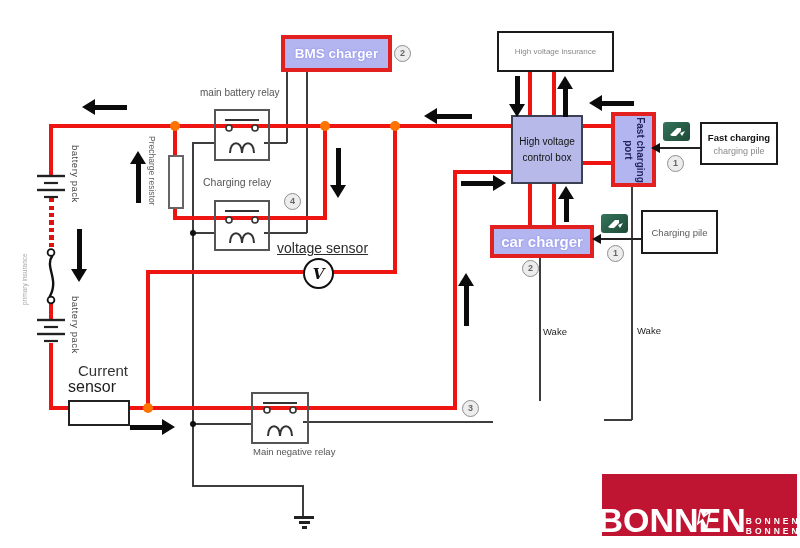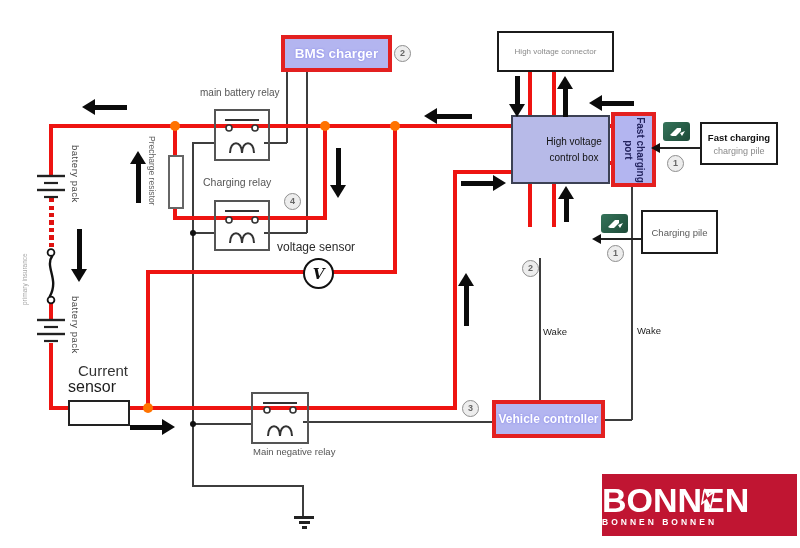--- a/index.html
+++ b/index.html
@@ -45,21 +45,21 @@
   .sline{position:absolute;height:1.6px;background:#222;z-index:6;}
   .shead-l{position:absolute;width:0;height:0;border-top:5px solid transparent;border-bottom:5px solid transparent;
            border-right:9px solid #111;z-index:6;}
   .gicon{position:absolute;width:27px;height:19px;border-radius:3px;z-index:7;
          background:linear-gradient(135deg,#35745a,#1d4a38);display:flex;align-items:center;justify-content:center;}
   .vcircle{position:absolute;width:27px;height:27px;border-radius:50%;background:#fff;border:2.5px solid #111;
            z-index:5;display:flex;align-items:center;justify-content:center;
            font-family:"DejaVu Serif",serif;font-style:italic;font-weight:bold;font-size:15px;color:#111;}
   .gbar{position:absolute;background:#222;z-index:3;}
   .logo{position:absolute;left:602px;top:474px;width:195px;height:62px;background:#c01532;z-index:8;
-        display:flex;flex-direction:column;align-items:flex-start;justify-content:center;}
+        display:flex;align-items:flex-end;justify-content:center;}
   .logo .big{color:#fff;font-weight:bold;font-size:34px;letter-spacing:0px;line-height:32px;position:relative;}
   .logo .small{color:#fff;font-size:8.5px;letter-spacing:3px;font-weight:bold;margin-top:1px;}
   .bolt{position:absolute;left:96px;top:4px;transform:rotate(-38deg);z-index:9;}
 </style>
 </head>
 <body>
 
 <div id="stage">
 
   <div class="wire" style="left:52px;top:124px;width:461px;height:4px;"></div>
@@ -156,54 +156,54 @@
       <path d="M15,42 C15,29 27,29 27,42 M27,42 C27,29 39,29 39,42" fill="none" stroke="#333" stroke-width="2"></path>
     </svg>
   </div>
   <div class="abs" style="left:168px;top:155px;width:12px;height:50px;background:#fff;border:2px solid #666;z-index:3;"></div>
 
   <div class="lbl" style="left:200px;top:87px;font-size:10px;">main battery relay</div>
   <div class="lbl vert" style="left:147px;top:136px;height:72px;font-size:8.5px;color:#666;">Precharge resistor</div>
   <div class="lbl" style="left:203px;top:176px;font-size:10.5px;">Charging relay</div>
   <div class="lbl" style="left:243px;top:446px;font-size:9.5px;padding-left:10px;">Main negative relay</div>
 
-  <div class="lbl" style="left:277px;top:240px;font-size:12px;color:#2b2b2b;">voltage sensor</div>
+  <div class="lbl" style="left:277px;top:240px;font-size:14px;color:#2b2b2b;text-decoration:underline;">voltage sensor</div>
   <div class="vcircle" style="left:303px;top:258px;">
     <span>V</span>
   </div>
   <div class="lbl" style="left:78px;top:362px;font-size:15px;color:#333;">Current</div>
   <div class="lbl" style="left:68px;top:378px;font-size:16px;color:#1d1d1d;">sensor</div>
   <div class="abs" style="left:68px;top:400px;width:58px;height:22px;background:#fff;border:2px solid #222;z-index:3;"></div>
 
   <div class="box-red" style="left:281px;top:35px;width:103px;height:29px;font-size:13.5px;">
     <span>BMS charger</span>
   </div>
 
   <div class="box-plain" style="left:497px;top:31px;width:113px;height:37px;">
-    <span style="font-size:8px;color:#8a8a8a;">High voltage connector</span>
+    <span style="font-size:8px;color:#8a8a8a;">High voltage insurance</span>
   </div>
 
   <div class="abs" style="left:511px;top:115px;width:68px;height:65px;background:#b7bae8;border:2.5px solid #3c4154;z-index:5;
-              display:flex;flex-direction:column;align-items:center;justify-content:center;text-align:center;padding-left:27px;">
+              display:flex;flex-direction:column;align-items:center;justify-content:center;text-align:center;">
     <div style="font-size:10px;color:#111;">High voltage</div>
     <div style="font-size:10px;color:#111;margin-top:5px;">control box</div>
   </div>
 
   <div class="box-red" style="left:611px;top:112px;width:37px;height:67px;">
     <div style="position:absolute;left:50%;top:50%;width:72px;transform:translate(-50%,-50%) rotate(90deg);
                 text-align:center;color:#23235e;text-shadow:none;font-size:10px;line-height:12px;">
       <div>Fast charging</div>
       <div>port</div>
     </div>
   </div>
 
-
-  <div class="box-red" style="left:492px;top:400px;width:105px;height:30px;font-size:12px;">
-    <span>Vehicle controller</span>
-  </div>
+  <div class="box-red" style="left:490px;top:225px;width:96px;height:25px;font-size:15px;">
+    <span>car charger</span>
+  </div>
+
 
   <div class="box-plain" style="left:700px;top:122px;width:74px;height:39px;">
     <div style="font-size:9.5px;color:#111;font-weight:bold;">Fast charging</div>
     <div style="font-size:9px;color:#8a8a8a;margin-top:3px;">charging pile</div>
   </div>
 
   <div class="box-plain" style="left:641px;top:210px;width:73px;height:40px;">
     <span style="font-size:9.5px;color:#5a5a5a;">Charging pile</span>
   </div>
 

